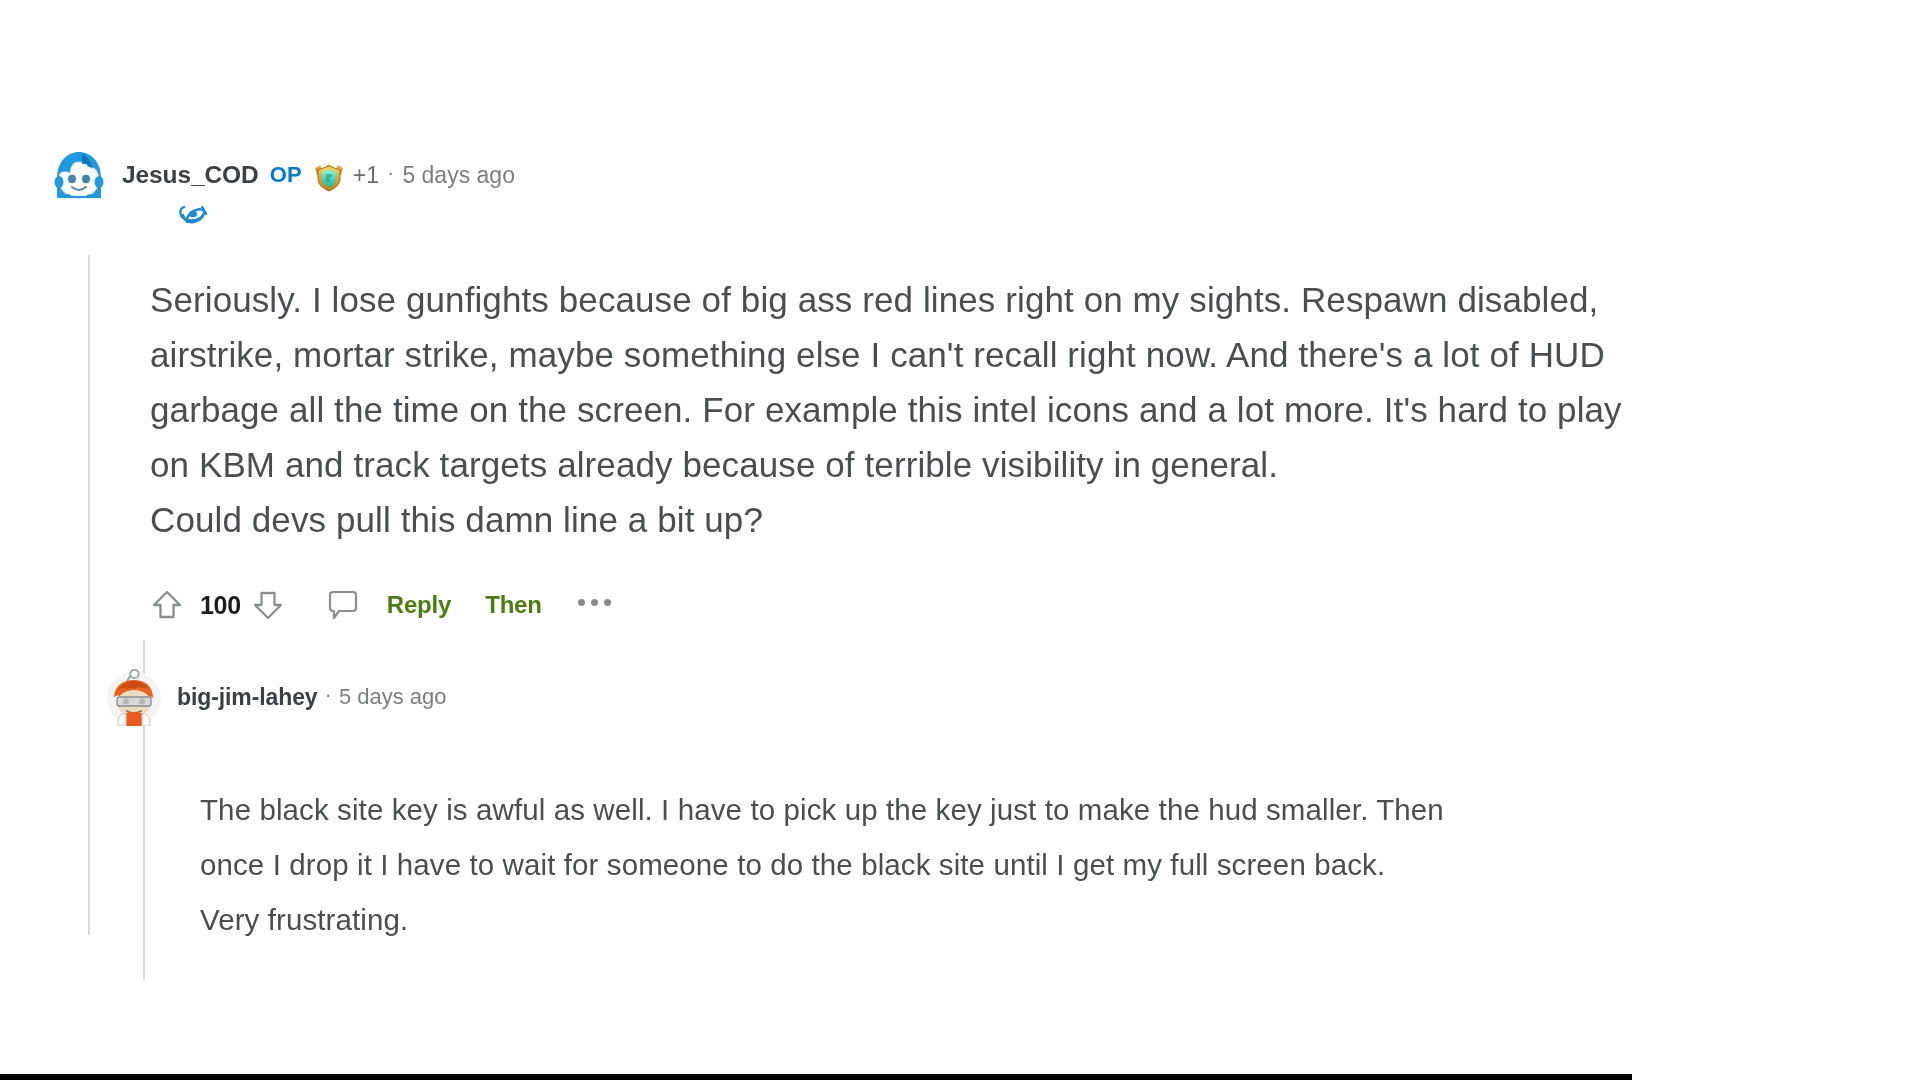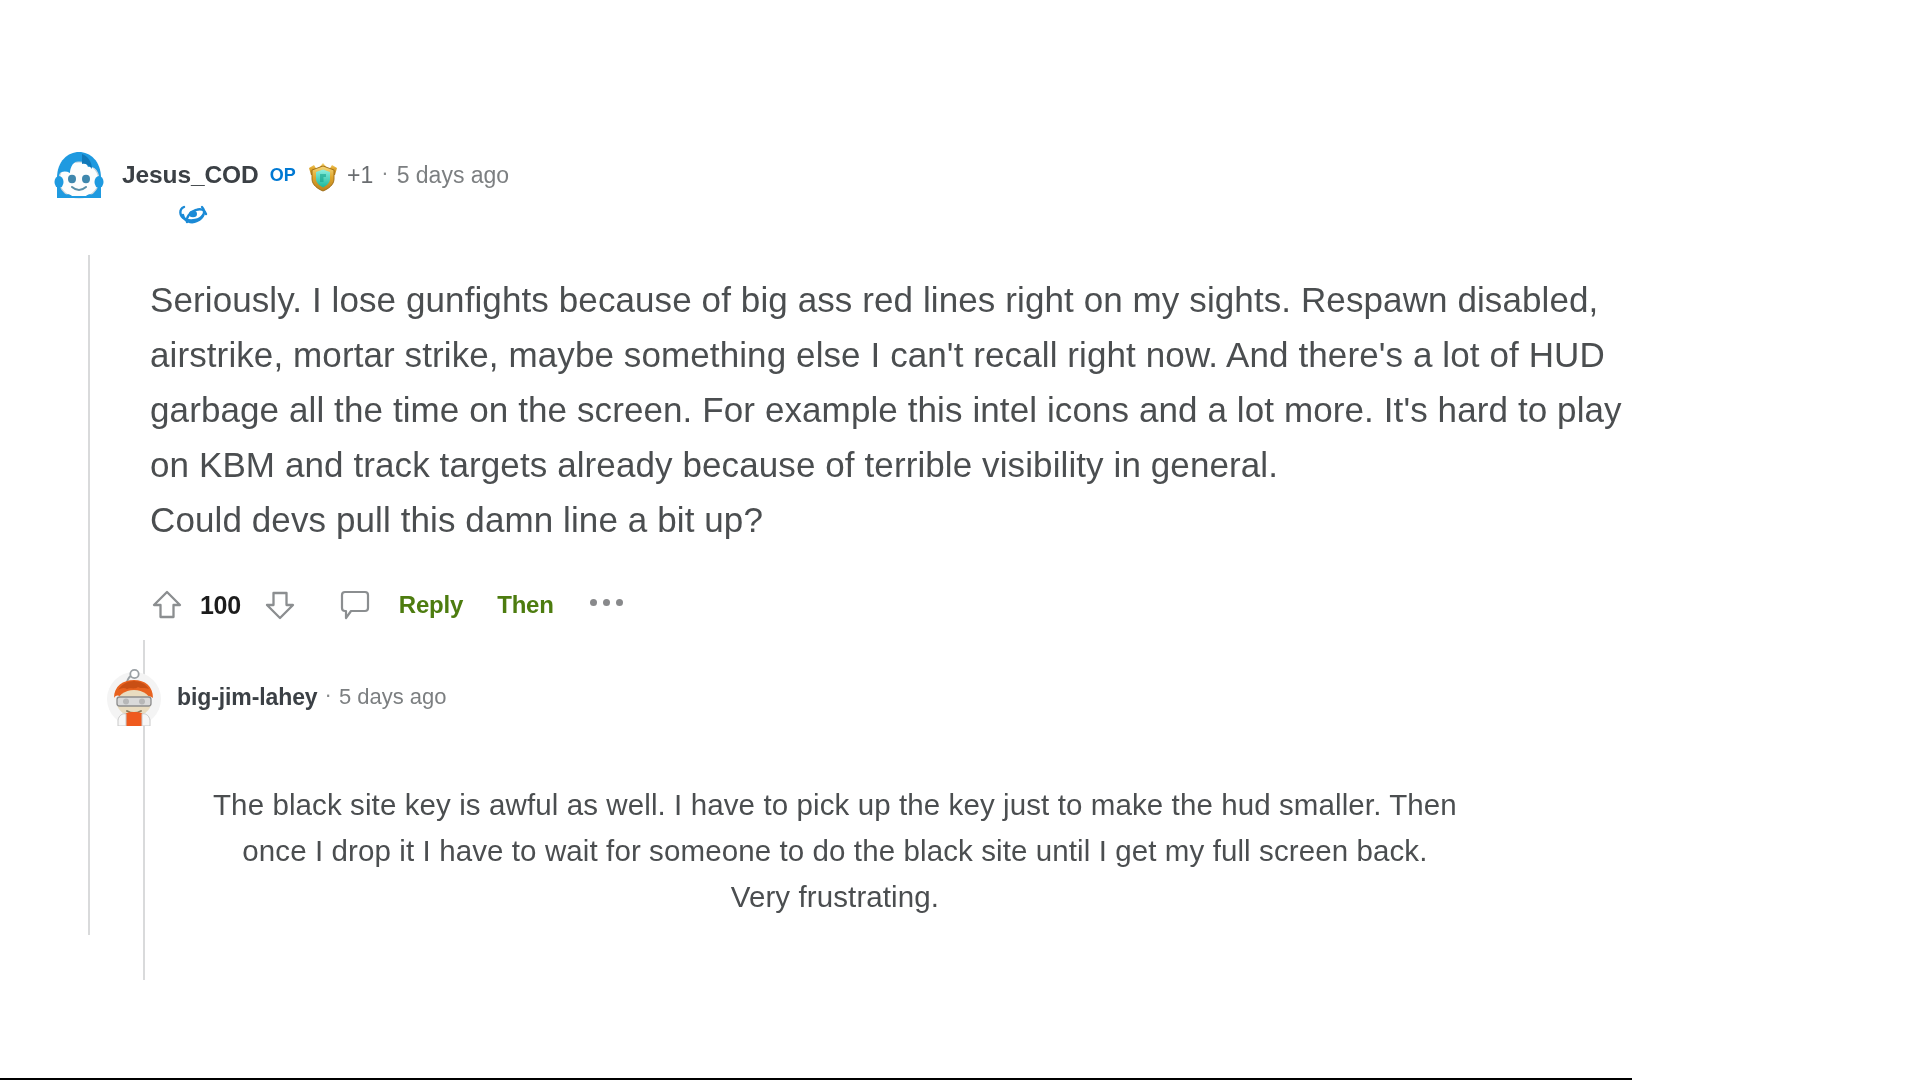--- a/index.html
+++ b/index.html
@@ -14,21 +14,21 @@
     font-family: "Liberation Sans", sans-serif;
     -webkit-font-smoothing: antialiased;
   }
 
   .page {
     position: relative;
     width: 1632px;
     height: 1080px;
     background: #ffffff;
     box-sizing: border-box;
-    border-bottom: 2px solid #000000;
+    border-bottom: 6px solid #000000;
   }
 
   
   .thread {
     position: absolute;
     left: 0;
     top: 0;
     width: 1920px;
   }
 
@@ -79,21 +79,21 @@
     color: #3b4045;
     letter-spacing: -0.1px;
   }
   .username-reply {
     font-size: 23px;
     text-align: right;
   }
 
   .op-tag {
     font-family: "Liberation Sans", sans-serif;
-    font-size: 18px;
+    font-size: 22px;
     font-weight: bold;
     color: #0079d3;
     margin-left: 11px;
     letter-spacing: 0.2px;
   }
 
   .award-badge {
     display: inline-block;
     width: 34px;
     height: 34px;
@@ -164,25 +164,24 @@
     line-height: 55px;
     color: #4b4e50;
     letter-spacing: 0.1px;
     white-space: pre;
   }
   #body-root {
     left: 150px;
     top: 272px;
   }
   #body-reply {
-    left: 213px;
+    left: 200px;
     top: 782px;
     font-size: 29.5px;
-    line-height: 46px;
-    text-align: center;
+    line-height: 55px;
   }
 
   
   .action-bar {
     position: absolute;
     left: 148px;
     top: 578px;
     display: flex;
     align-items: center;
     height: 54px;
@@ -196,21 +195,21 @@
     justify-content: center;
     cursor: pointer;
   }
   .vote-arrow svg { display: block; }
 
   .score {
     font-family: "Liberation Sans", sans-serif;
     font-size: 25px;
     font-weight: bold;
     color: #1c1c1c;
-    margin: 0 20px 0 14px;
+    margin: 0 8px 0 14px;
     letter-spacing: -0.3px;
   }
 
   .comment-icon {
     width: 40px;
     height: 40px;
     margin-left: 36px;
     display: flex;
     align-items: center;
     justify-content: center;

